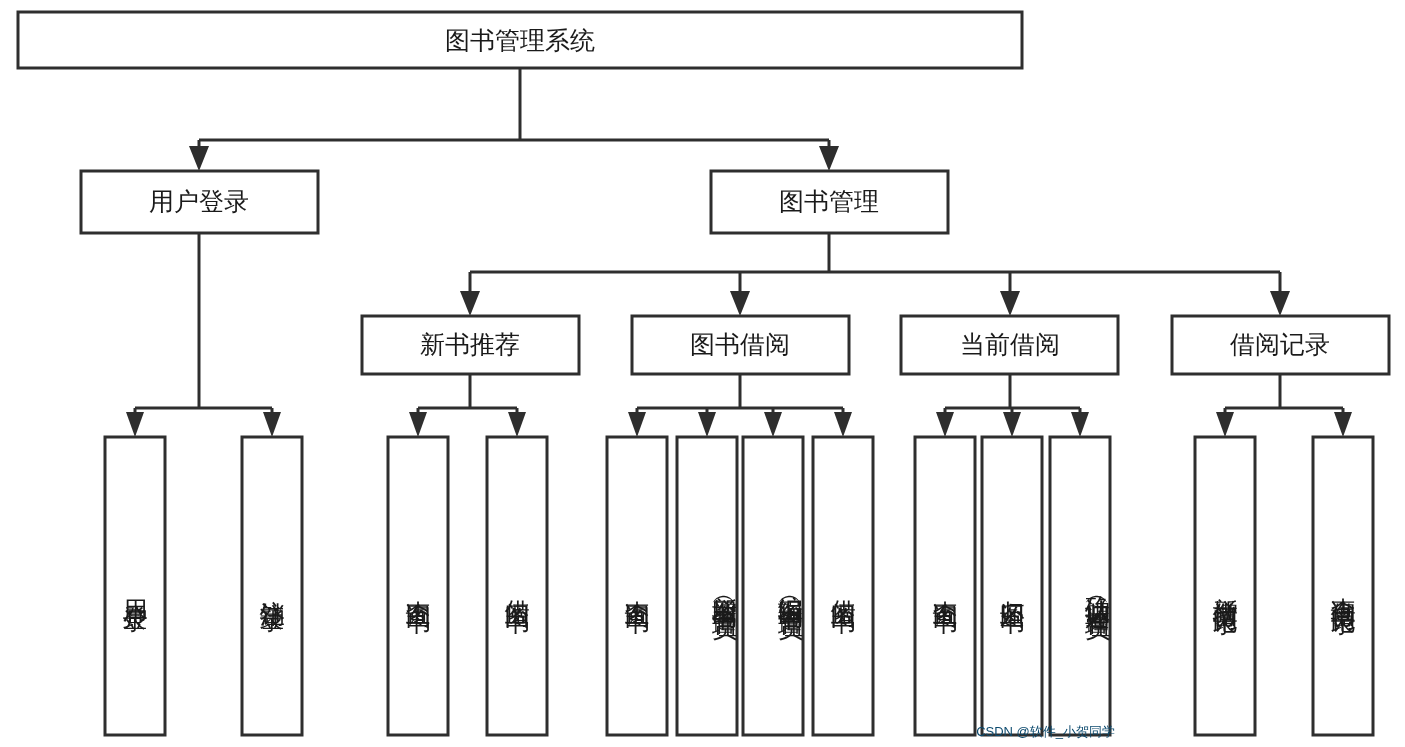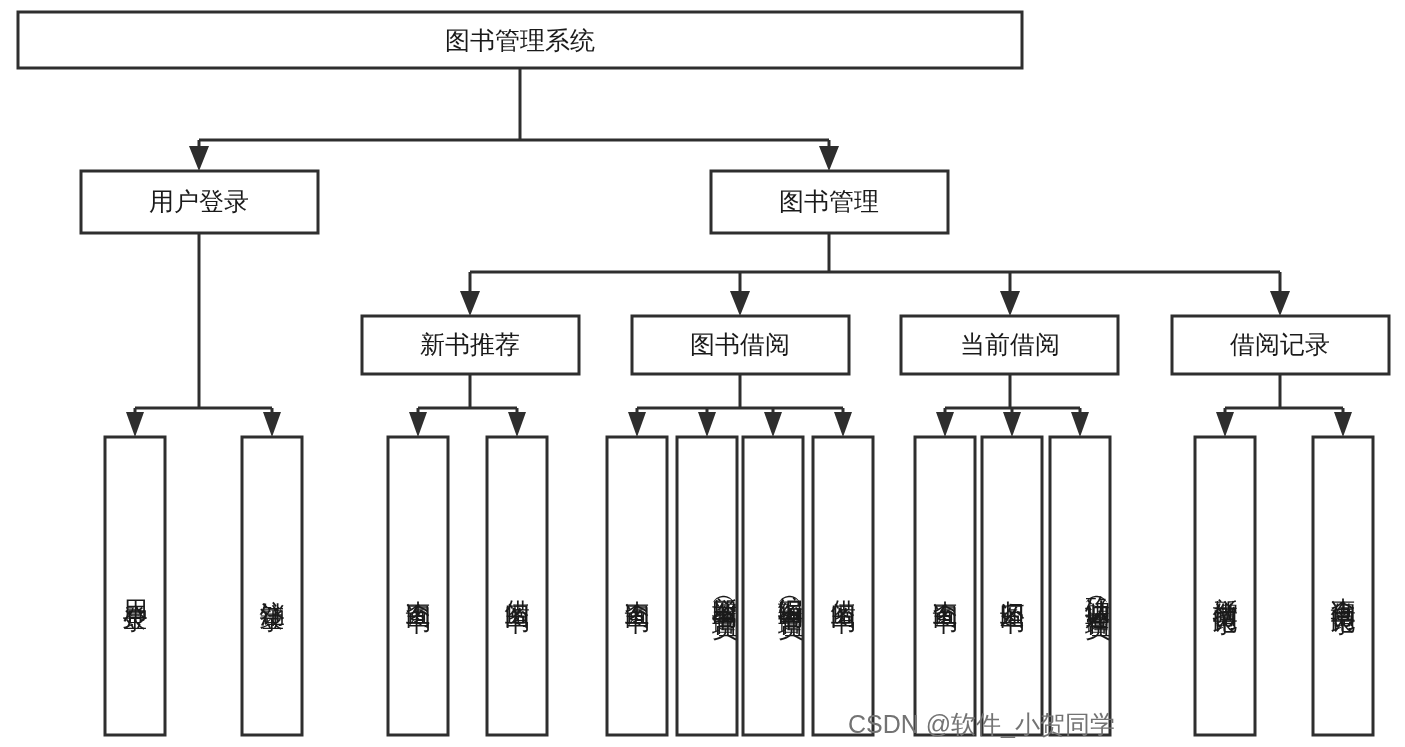--- a/index.html
+++ b/index.html
@@ -58,22 +58,22 @@
     letter-spacing: 3px;
     text-align: center;
     white-space: nowrap;
     pointer-events: none;
   }
   .watermark {
     position: absolute;
     right: 8px;
     bottom: 6px;
     font-family: "Liberation Sans", "DejaVu Sans", sans-serif;
-    font-size: 25px;
-    color: #737373;
+    font-size: 13px;
+    color: #0c4a6e;
     white-space: nowrap;
   }
 </style>
 </head>
 <body>
 
 <div id="diagram-root">
 
   <svg class="diagram-canvas" viewBox="0 0 1405 747" xmlns="http://www.w3.org/2000/svg">
 

